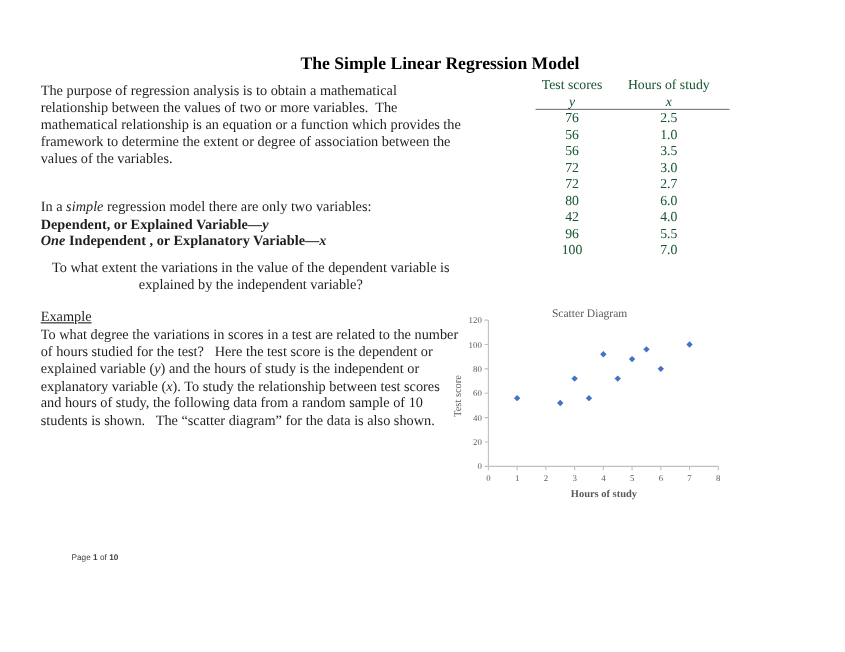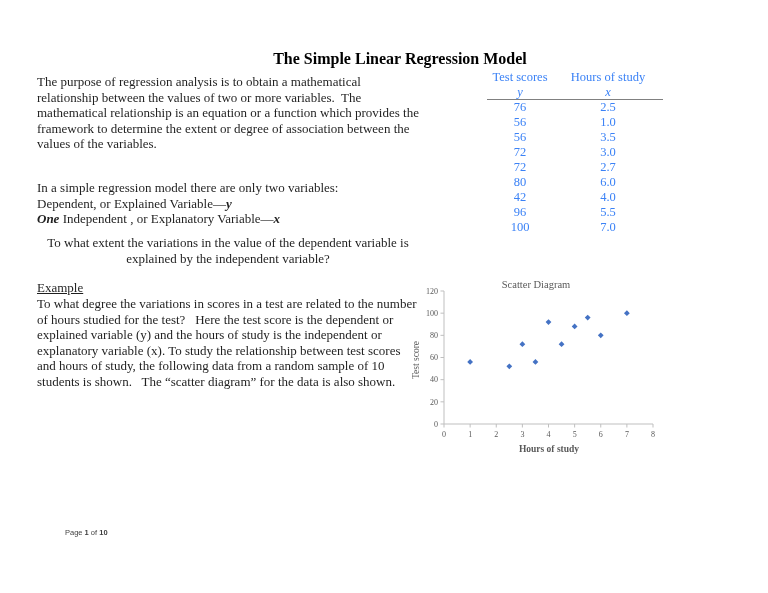--- a/index.html
+++ b/index.html
@@ -15,43 +15,43 @@
   .para {
     position:absolute; left:0; margin:4px; font-size:13px; line-height:15.5px;
     white-space:pre-wrap; color:#1f1f1f;
   }
   .para-purpose   { top:0px; }
   .para-model     { top:106px; }
   .para-extent    { top:161px;text-align:center; }
   .para-ex-head   { top:206px; }
   .para-ex-body   { top:222px; }
   .underline { text-decoration:underline; }
-  .b  { font-weight:normal; }
-  .i  { }
+  .b  { font-weight:bold; }
+  .i  { font-style:italic; }
   .bi { font-weight:bold; font-style:italic; }
 
   .table-block { position:absolute; left:487px; top:69px; width:176px; }
   .data-table { border-collapse:collapse; width:100%; table-layout:fixed; }
   .data-table col.c1 { width:66px; }
   .data-table col.c2 { width:110px; }
   .data-table th, .data-table td {
     padding:0; text-align:center; font-weight:normal;
-    font-size:12.5px; height:15px; line-height:15px; color:#3b82f6;
+    font-size:12.5px; height:15px; line-height:15px; color:#14532d;
   }
   .data-table th { height:16px; line-height:16px; }
   .data-table .subhead td {
     font-style:italic; border-bottom:1px solid #808080; height:14px; line-height:14px;
   }
 
   .chart-block { position:absolute; left:410px; top:276px; width:256px; height:184px; }
   .chart-block svg { display:block; }
   .chart-block svg text { font-family:"Liberation Serif", serif; }
 
   .footer {
-    position:absolute; left:33px; top:528px;
+    position:absolute; left:33px; top:502px;
     font-family:"Liberation Sans", sans-serif; font-size:7.5px; color:#3f3f3f;
     white-space:pre;
     padding-left:32px;
   }
   .footer .num { font-weight:bold; }
 </style>
 </head>
 <body>
 
 <div class="page">

